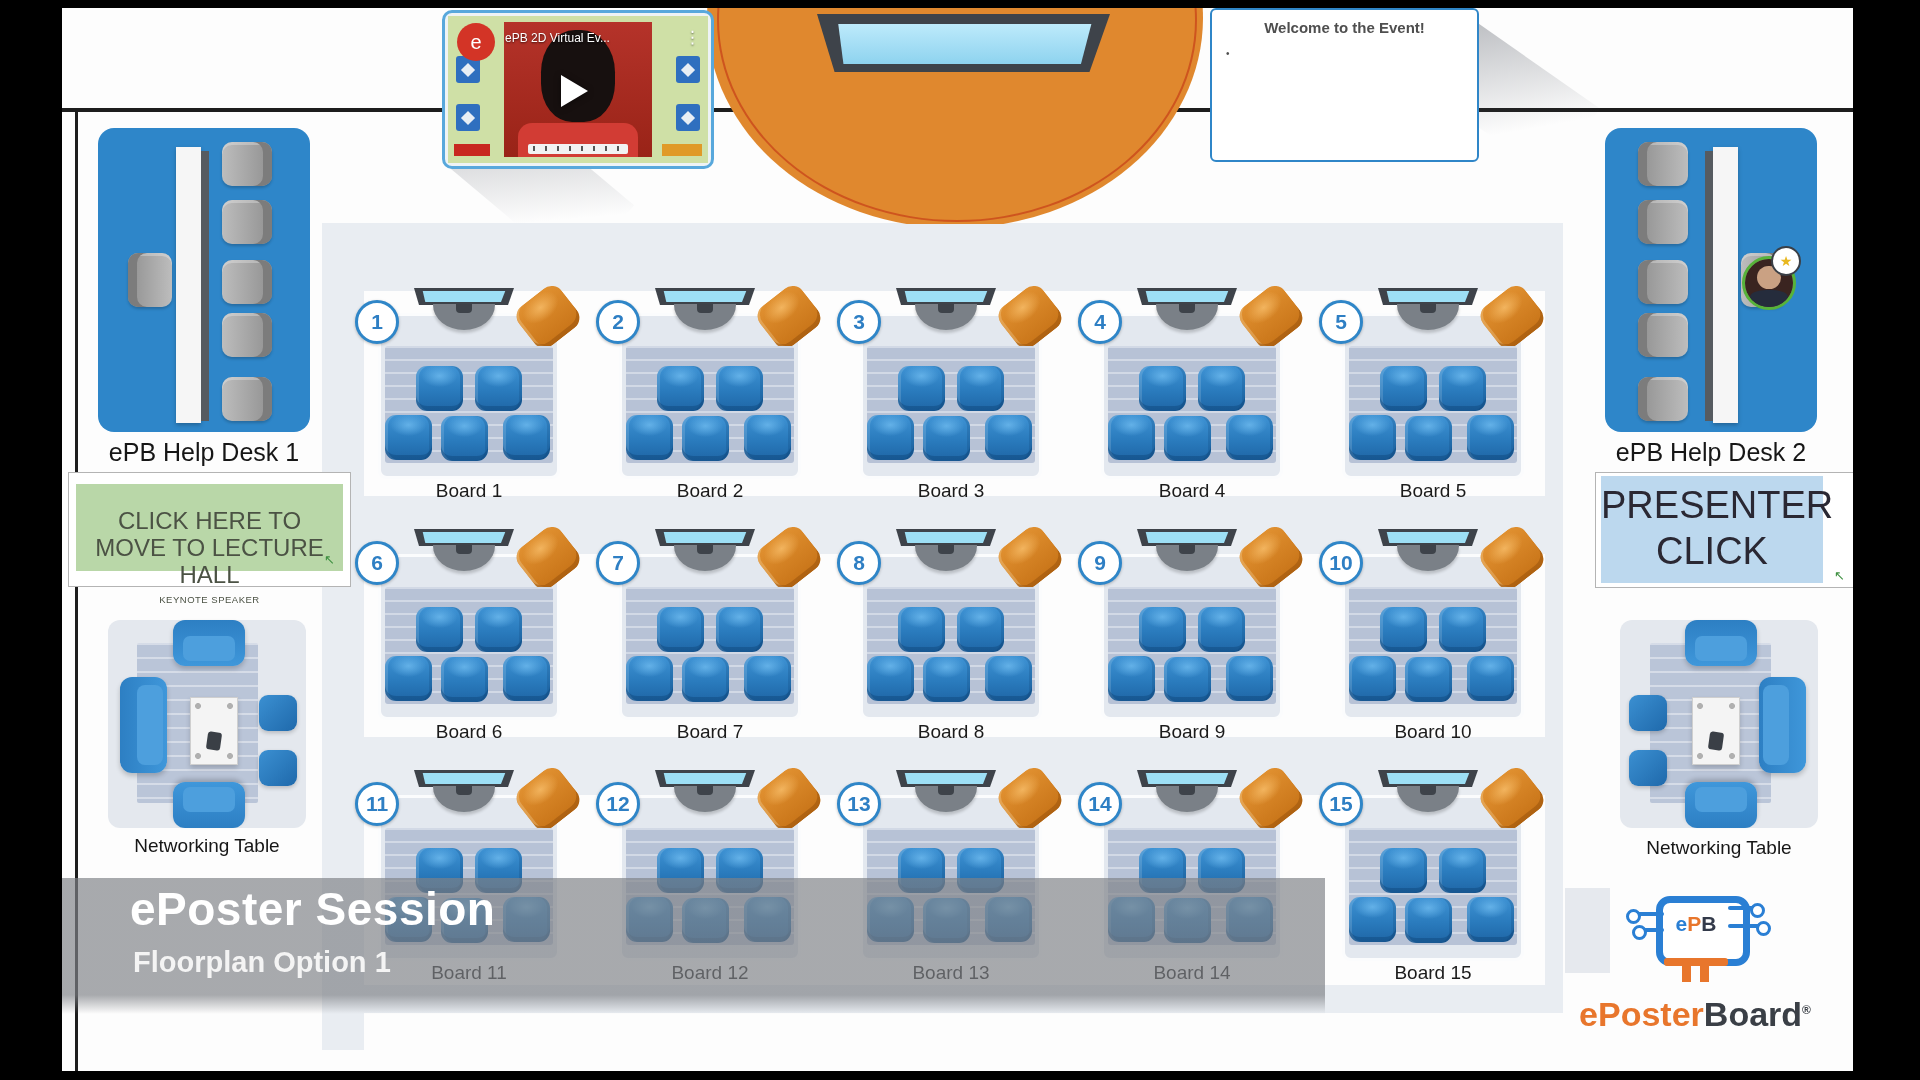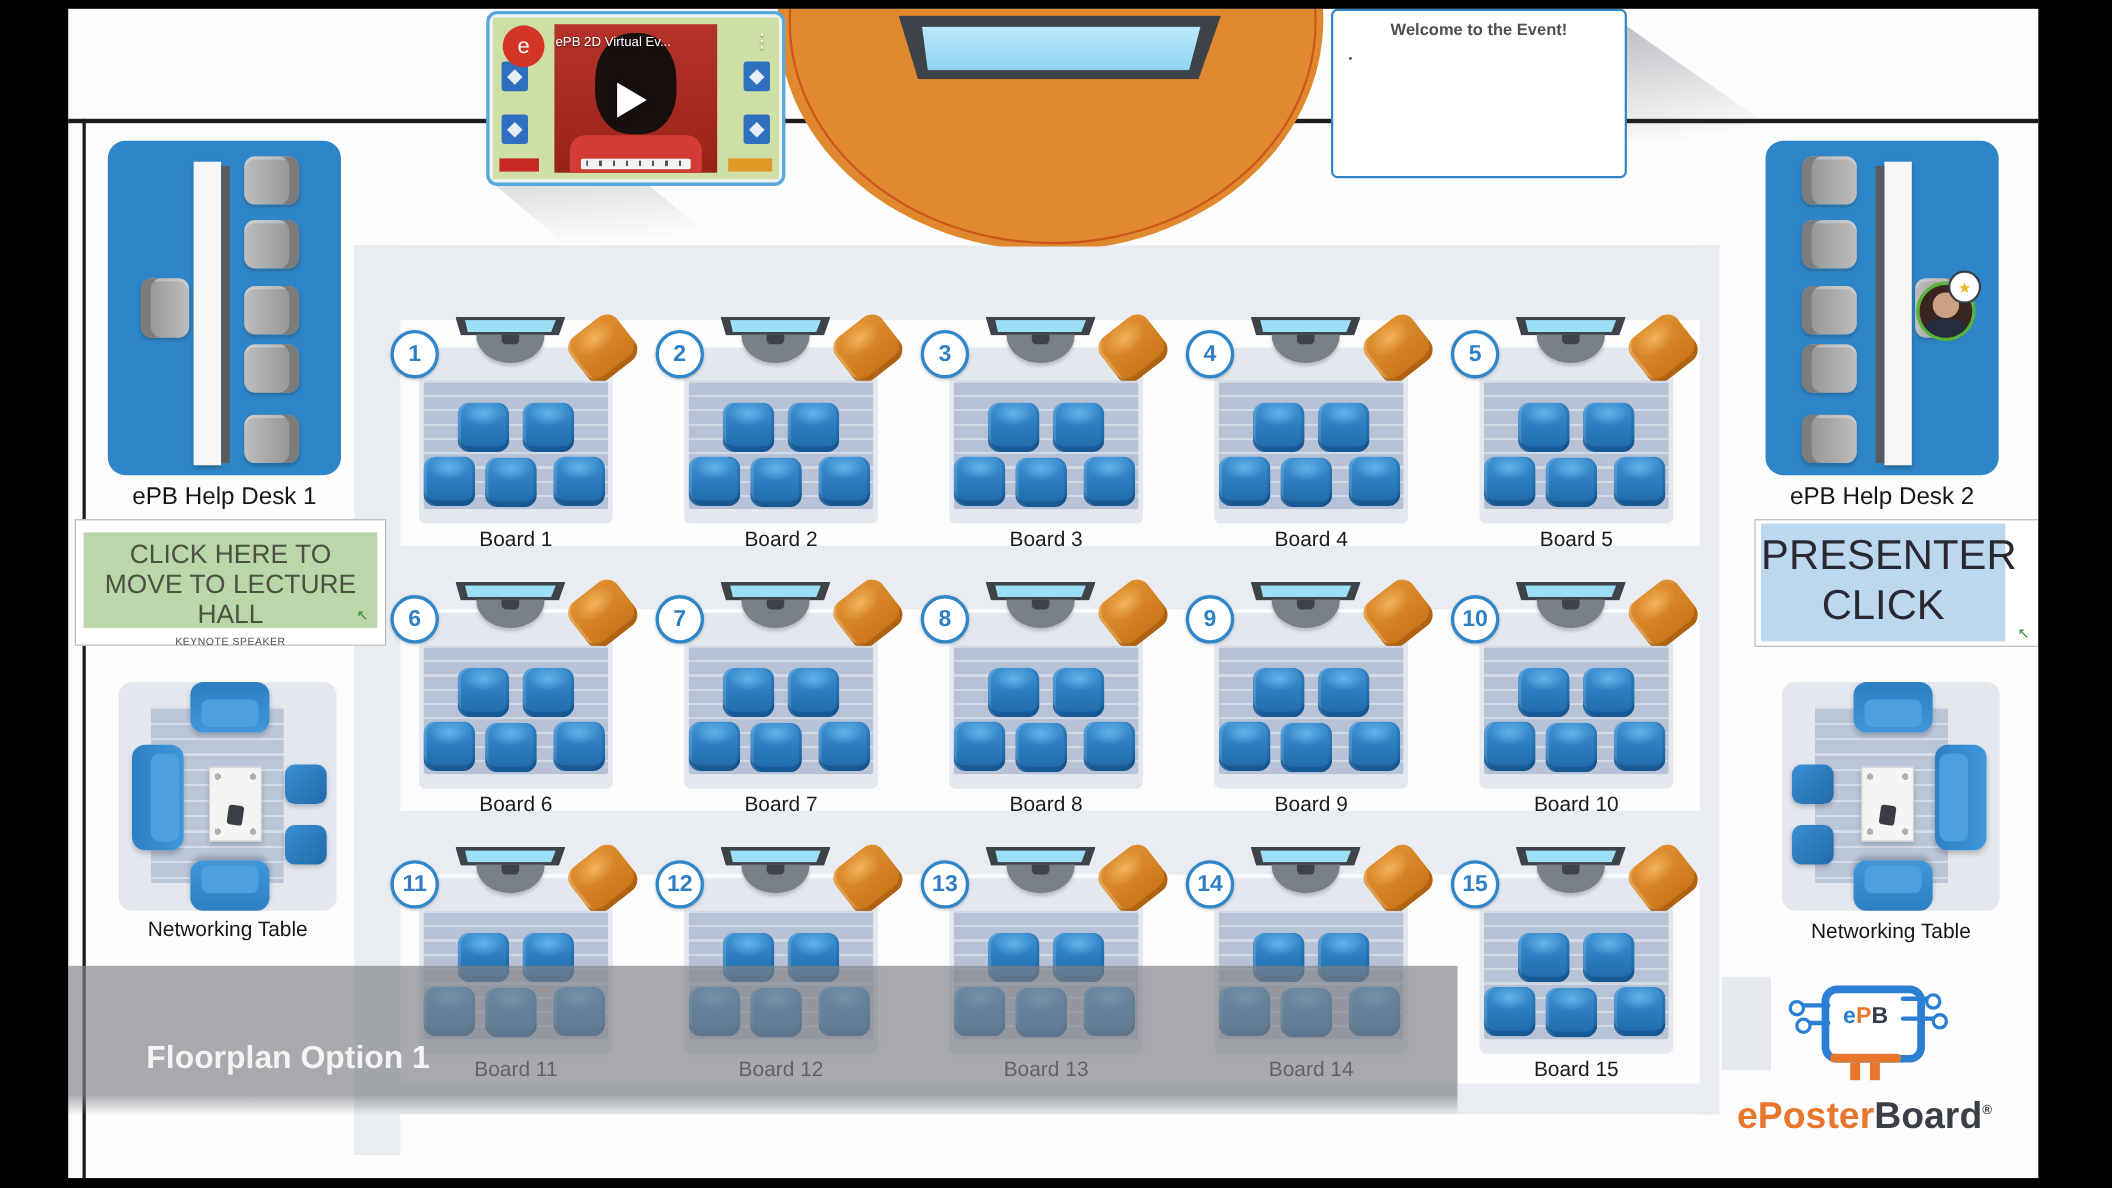--- a/index.html
+++ b/index.html
@@ -91,21 +91,21 @@
 
   
   .desk{position:absolute;width:212px;height:304px;background:#2e86c9;border-radius:16px;z-index:3;}
   .dboard{position:absolute;top:19px;width:25px;height:276px;background:#f6f6f6;box-shadow:0 2px 4px rgba(0,0,0,.25);}
   .dboard.r-edge::after{content:"";position:absolute;right:-8px;top:4px;width:8px;height:270px;background:#565b60;}
   .dboard.l-edge::after{content:"";position:absolute;left:-8px;top:4px;width:8px;height:270px;background:#565b60;}
   .gchair{position:absolute;width:50px;height:44px;border-radius:10px;
         background:linear-gradient(90deg,#bdbdbd,#909090);
         box-shadow:inset -9px 0 0 #7c7c7c,inset 0 3px 0 rgba(255,255,255,.28),0 2px 3px rgba(0,0,0,.2);}
   .flip{transform:scaleX(-1);}
-  .desk-label{position:absolute;width:212px;text-align:center;font-size:22px;font-weight:500;color:#161616;z-index:3;}
+  .desk-label{position:absolute;width:212px;text-align:center;font-size:25px;font-weight:500;color:#161616;z-index:3;}
 
   .avatar{position:absolute;left:137px;top:128px;width:48px;height:48px;border-radius:50%;
         border:3px solid #57b33a;overflow:hidden;background:#6b5a4c;z-index:2;}
   .av-hair{position:absolute;left:0;top:0;right:0;bottom:0;background:#3a2420;border-radius:50%;}
   .av-face{position:absolute;left:26%;top:14%;width:48%;height:48%;background:#caa183;border-radius:50%;}
   .av-body{position:absolute;left:10%;bottom:0;width:80%;height:36%;background:#252c3c;border-radius:42% 42% 0 0;}
   .star-badge{position:absolute;left:166px;top:118px;width:26px;height:26px;border-radius:50%;background:#fff;
         border:2px solid #3a3f46;display:flex;align-items:center;justify-content:center;
         color:#e8b820;font-size:14px;z-index:3;}
 
@@ -448,21 +448,21 @@
   <div class="gchair" style="left: 124px; top: 14px;"></div>
       <div class="gchair" style="left: 124px; top: 72px;"></div>
       <div class="gchair" style="left: 124px; top: 132px;"></div>
       <div class="gchair" style="left: 124px; top: 185px;"></div>
       <div class="gchair" style="left: 124px; top: 249px;"></div>
     </div>
   <div class="desk-label" style="left:98px;top:438px;">ePB Help Desk 1</div>
 
   <div class="frame" style="left:68px;top:472px;width:281px;height:113px;">
     <div class="green-box">
-      <div class="green-line" style="margin-top:8px;">CLICK HERE TO</div>
+      <div class="green-line" style="margin-top:24px;">CLICK HERE TO</div>
       <div class="green-line">MOVE TO LECTURE HALL</div>
       <div class="green-sub">KEYNOTE SPEAKER</div>
       <div class="corner-arrow">↖</div>
     </div>
   </div>
 
   <div class="ntab" style="left:108px;top:620px;">
     <div class="nrug" style="left:29px;"></div>
     <div class="couch back-l" style="left:12px;"></div>
     <div class="armch" style="top:0px;"></div>
@@ -503,20 +503,21 @@
     <div class="couch back-r" style="left:139px;"></div>
     <div class="armch" style="top:0px;"></div>
     <div class="armch b" style="top:162px;"></div>
     <div class="ottoman" style="left:9px;top:75px;"></div>
     <div class="ottoman" style="left:9px;top:130px;"></div>
     <div class="ntable" style="left:72px;top:77px;"></div>
   </div>
   <div class="ntab-label" style="left:1620px;top:837px;">Networking Table</div>
 
   <div class="band"></div>
+  <div class="ov-title">ePoster Session</div>
   <div class="ov-sub">Floorplan Option 1</div>
 
   <div class="logo-patch"></div>
   <div class="logo">
     <div class="lboard"></div>
     <div class="lline" style="left:-8px;top:20px;width:28px;"></div>
     <div class="ldot" style="left:-18px;top:17px;"></div>
     <div class="lline" style="left:-2px;top:36px;width:22px;"></div>
     <div class="ldot" style="left:-12px;top:33px;"></div>
     <div class="lline" style="left:84px;top:14px;width:28px;"></div>

